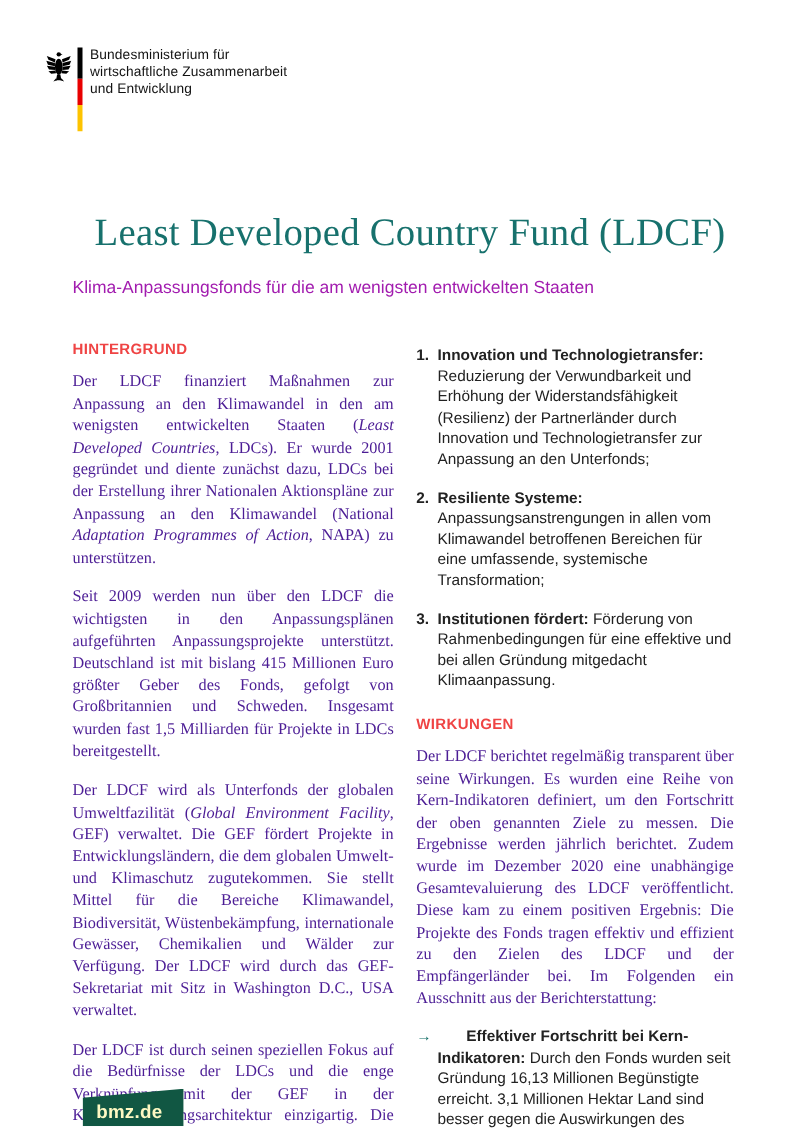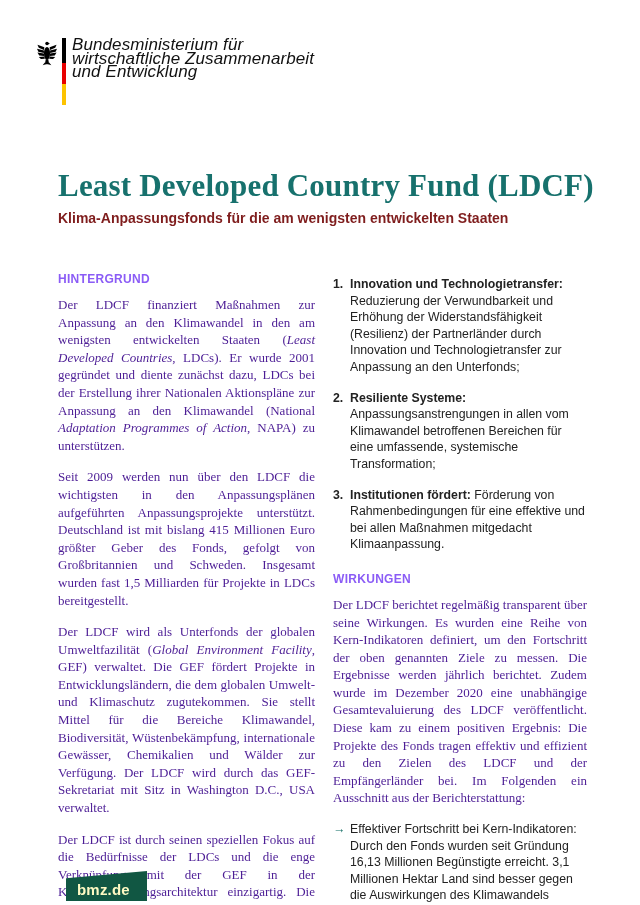--- a/index.html
+++ b/index.html
@@ -9,60 +9,60 @@
     font-family: "Liberation Sans", sans-serif; color: #1a1a1a;
   }
 
   
   .logo { position: absolute; left: 36px; top: 38px; display: flex; align-items: flex-start; }
   .eagle { width: 22px; height: 26px; margin-top: 2px; }
   .flag-stripe { width: 4px; height: 67px; margin-left: 4px; display: flex; flex-direction: column; }
   .flag-stripe .b { flex: 0 0 25px; background: #000000; }
   .flag-stripe .r { flex: 0 0 21px; background: #e80000; }
   .flag-stripe .g { flex: 0 0 21px; background: #fdc300; }
-  .ministry-text { margin-left: 6px; font-size: 17px; line-height: 13.5px; color: #111; letter-spacing: 0.1px; font-style: italic; }
+  .ministry-text { margin-left: 6px; font-size: 11px; line-height: 13.5px; color: #111; letter-spacing: 0.1px; }
 
   
   .doc-title {
     position: absolute; left: 58px; top: 168px; width: 540px;
     font-family: "Liberation Serif", "DejaVu Serif", serif;
-    font-size: 31px; font-weight: 700; color: #17716d; letter-spacing: 0.2px;
+    font-size: 31px; font-weight: 400; color: #17716d; letter-spacing: 0.2px; text-align: center;
   }
   .doc-subtitle {
-    position: absolute; left: 58px; top: 210px; width: 540px;
-    font-size: 14px; font-weight: 700; color: #7f1d1d;
+    position: absolute; left: 58px; top: 221px; width: 540px;
+    font-size: 14px; font-weight: 400; color: #a21caf;
   }
 
   
   .col { position: absolute; top: 272px; }
   .col-left  { left: 58px;  width: 257px; }
   .col-right { left: 333px; width: 254px; }
 
   .section-heading {
-    font-size: 12px; font-weight: 700; color: #8b5cf6;
+    font-size: 12px; font-weight: 700; color: #ef4444;
     letter-spacing: 0.3px; margin: 0 0 10px;
   }
   .section-heading.spaced { margin-top: 19px; }
 
   .body-para {
     font-family: "Liberation Serif", "DejaVu Serif", serif;
     font-size: 13px; line-height: 17.6px; text-align: justify;
     color: #4c1d95; margin: 0 0 14px; hyphens: auto;
   }
 
   
   .goal-list { list-style: none; margin: 4px 0 0; }
   .goal-item { display: flex; font-size: 12.3px; line-height: 16.6px; margin-bottom: 14px; color: #222; }
   .goal-num { flex: 0 0 17px; font-weight: 700; }
   .goal-body .lead { font-weight: 700; }
 
   
   .highlight-item { display: flex; font-size: 12.3px; line-height: 16.6px; margin-top: 12px; color: #222; }
   .highlight-arrow { flex: 0 0 17px; color: #0f6b63; font-weight: 700; }
-  .highlight-body .lead { font-weight: 400; }
+  .highlight-body .lead { font-weight: 700; margin-left: 23px; }
 
   
   .bmz-badge {
     position: absolute; left: 66px; top: 871px; width: 81px; height: 30px;
     background: #115743; clip-path: polygon(0 24%, 100% 0%, 100% 100%, 0 100%);
     display: flex; align-items: flex-end; cursor: pointer;
   }
   .bmz-badge span {
     color: #fef9c3; font-weight: 700; font-size: 15px; padding: 0 0 3px 11px; letter-spacing: 0.2px;
   }
@@ -124,21 +124,21 @@
     <li class="goal-item">
       <span class="goal-num">1.</span>
       <span class="goal-body"><span class="lead">Innovation und Technologietransfer:</span><span> Reduzierung der Verwundbarkeit und Erhöhung der Widerstandsfähigkeit (Resilienz) der Partnerländer durch Innovation und Technologietransfer zur Anpassung an den Unterfonds;</span></span>
     </li>
     <li class="goal-item">
       <span class="goal-num">2.</span>
       <span class="goal-body"><span class="lead">Resiliente Systeme:</span><span> Anpassungsanstrengungen in allen vom Klimawandel betroffenen Bereichen für eine umfassende, systemische Transformation;</span></span>
     </li>
     <li class="goal-item">
       <span class="goal-num">3.</span>
-      <span class="goal-body"><span class="lead">Institutionen fördert:</span><span> Förderung von Rahmenbedingungen für eine effektive und bei allen Maßnahmen mitgedacht Klimaanpassung.</span></span>
+      <span class="goal-body"><span class="lead">Institutionen fördert:</span><span> Förderung von Rahmenbedingungen für eine effektive und bei allen Gründung mitgedacht Klimaanpassung.</span></span>
     </li>
   </ol>
 
   <h2 class="section-heading spaced">WIRKUNGEN</h2>
   <p class="body-para"><span>Der LDCF berichtet regelmäßig transparent über seine Wirkungen. Es wurden eine Reihe von Kern-Indikatoren definiert, um den Fortschritt der oben genannten Ziele zu messen. Die Ergebnisse werden jährlich berichtet. Zudem wurde im Dezember 2020 eine unabhängige Gesamtevaluierung des LDCF veröffentlicht. Diese kam zu einem positiven Ergebnis: Die Projekte des Fonds tragen effektiv und effizient zu den Zielen des LDCF und der Empfängerländer bei. Im Folgenden ein Ausschnitt aus der Berichterstattung:</span></p>
 
   <div class="highlight-item">
     <span class="highlight-arrow">→</span>
     <span class="highlight-body"><span class="lead">Effektiver Fortschritt bei Kern-Indikatoren:</span><span> Durch den Fonds wurden seit Gründung 16,13 Millionen Begünstigte erreicht. 3,1 Millionen Hektar Land sind besser gegen die Auswirkungen des Klimawandels gewappnet. Klimaanpassung wurde in 178 nationale und 1859 sub-nationale Strategien und Prozesse aufgenommen.</span></span>
   </div>

